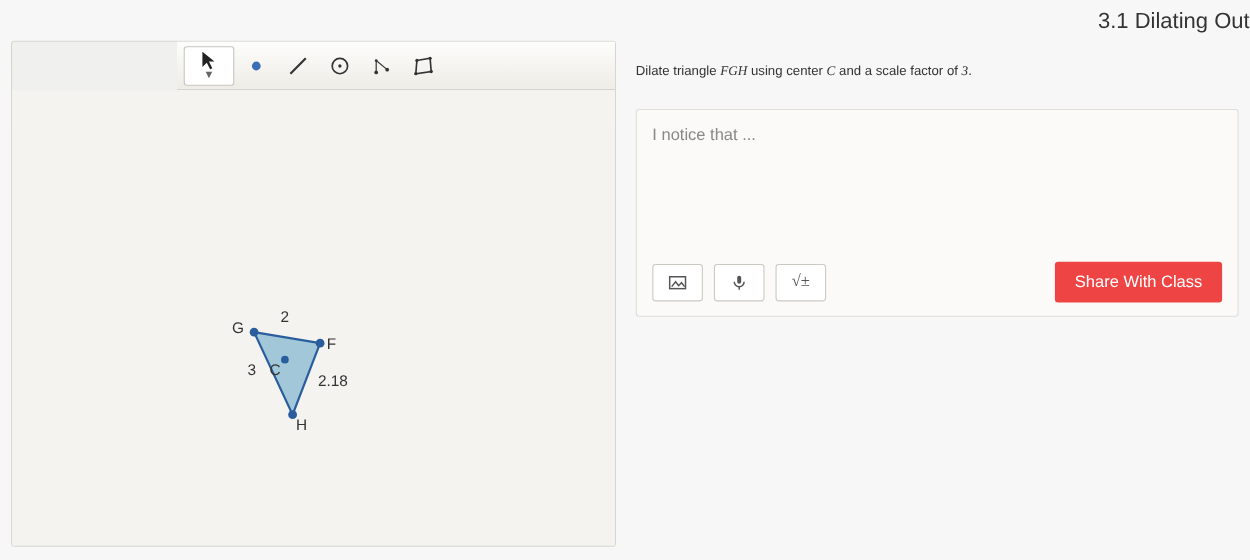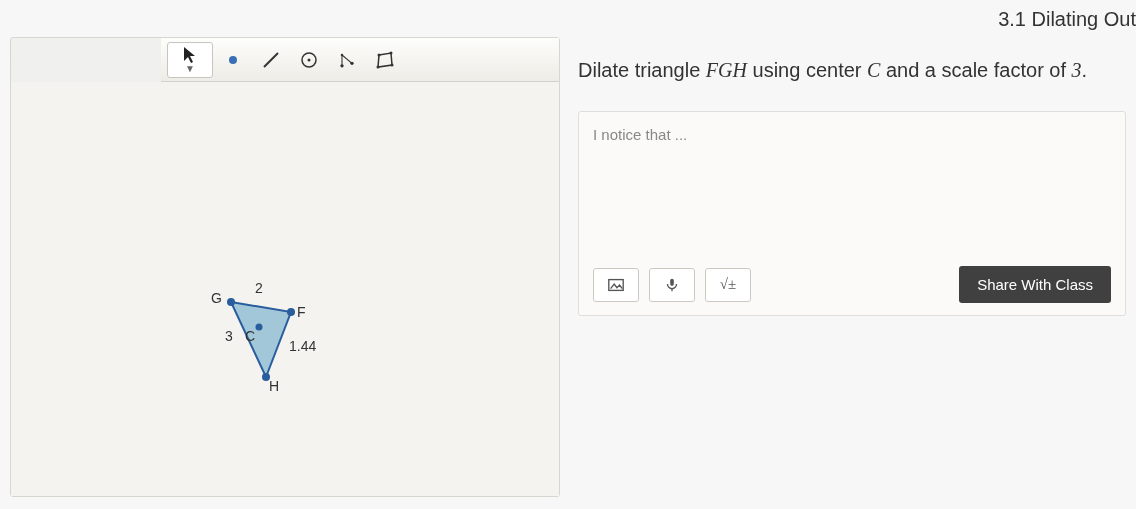--- a/index.html
+++ b/index.html
@@ -88,27 +88,27 @@
   .triangle-wrap svg { position: absolute; top: 0; left: 0; overflow: visible; }
   .tri-label { position: absolute; font-size: 14px; color: #333; font-family: Arial; }
 
   .right-panel {
     flex: 1;
     display: flex;
     flex-direction: column;
     padding-top: 18px;
     gap: 26px;
   }
-  .instr { font-size: 20px; line-height: 1.5; color: #333; }
+  .instr { font-size: 12px; line-height: 1.5; color: #333; }
   .instr .mathit { font-style: italic; font-family: 'Times New Roman', serif; }
 
   .response-row {
     display: flex;
     flex-direction: column;
-    gap: 30px;
+    gap: 14px;
     border: 1px solid #e0dedb;
     background: #fbfaf8;
     padding: 14px 14px 12px 14px;
     border-radius: 3px;
   }
   .resp-textarea {
     width: 100%;
     min-height: 110px;
     border: none;
     resize: none;
@@ -130,21 +130,21 @@
     border: 1px solid #ccc9c3;
     background: #fff;
     border-radius: 3px;
     display: flex; align-items: center; justify-content: center;
     color: #555;
     cursor: pointer;
   }
   .small-btn svg { width: 18px; height: 18px; }
   .share-btn {
     margin-left: auto;
-    background: #404040;
+    background: #ef4444;
     color: #fff;
     border: none;
     font-size: 15px;
     padding: 10px 18px;
     border-radius: 3px;
     cursor: pointer;
   }
 </style>
 </head>
 <body>
@@ -221,21 +221,21 @@
           <circle cx="80" cy="30" r="4" fill="#2a5d9e"></circle>
           <circle cx="55" cy="95" r="4" fill="#2a5d9e"></circle>
           <circle cx="48" cy="45" r="3.5" fill="#2a5d9e"></circle>
         </svg>
         <span class="tri-label" style="left:0px; top:8px;">G</span>
         <span class="tri-label" style="left:86px; top:22px;">F</span>
         <span class="tri-label" style="left:58px; top:96px;">H</span>
         <span class="tri-label" style="left:34px; top:46px;">C</span>
         <span class="tri-label" style="left:44px; top:-2px;">2</span>
         <span class="tri-label" style="left:14px; top:46px;">3</span>
-        <span class="tri-label" style="left:78px; top:56px;">1.44</span>
+        <span class="tri-label" style="left:78px; top:56px;">2.18</span>
       </div>
     </div>
   </div>
 
   <div class="right-panel">
     <div class="instr">
       <span>Dilate triangle </span><span class="mathit">FGH</span><span> using center </span><span class="mathit">C</span><span> and a scale factor of </span><span class="mathit">3</span><span>.</span>
     </div>
 
 

